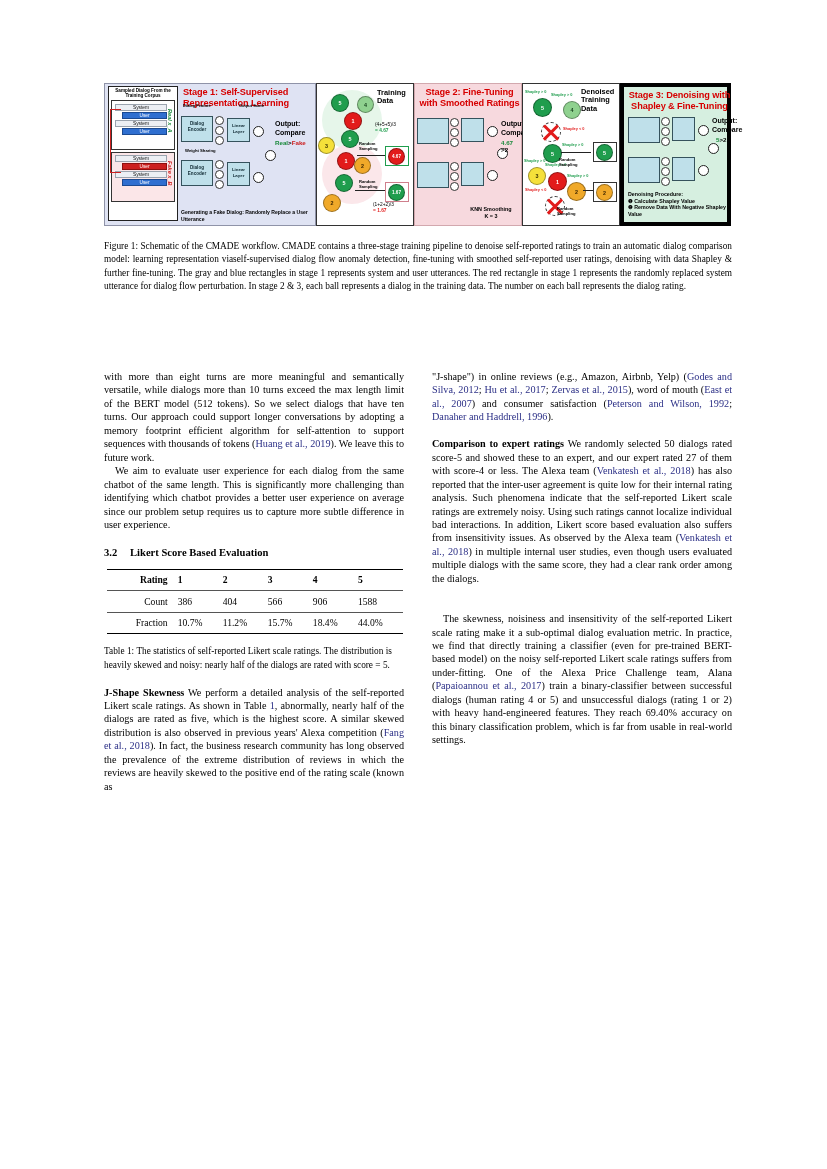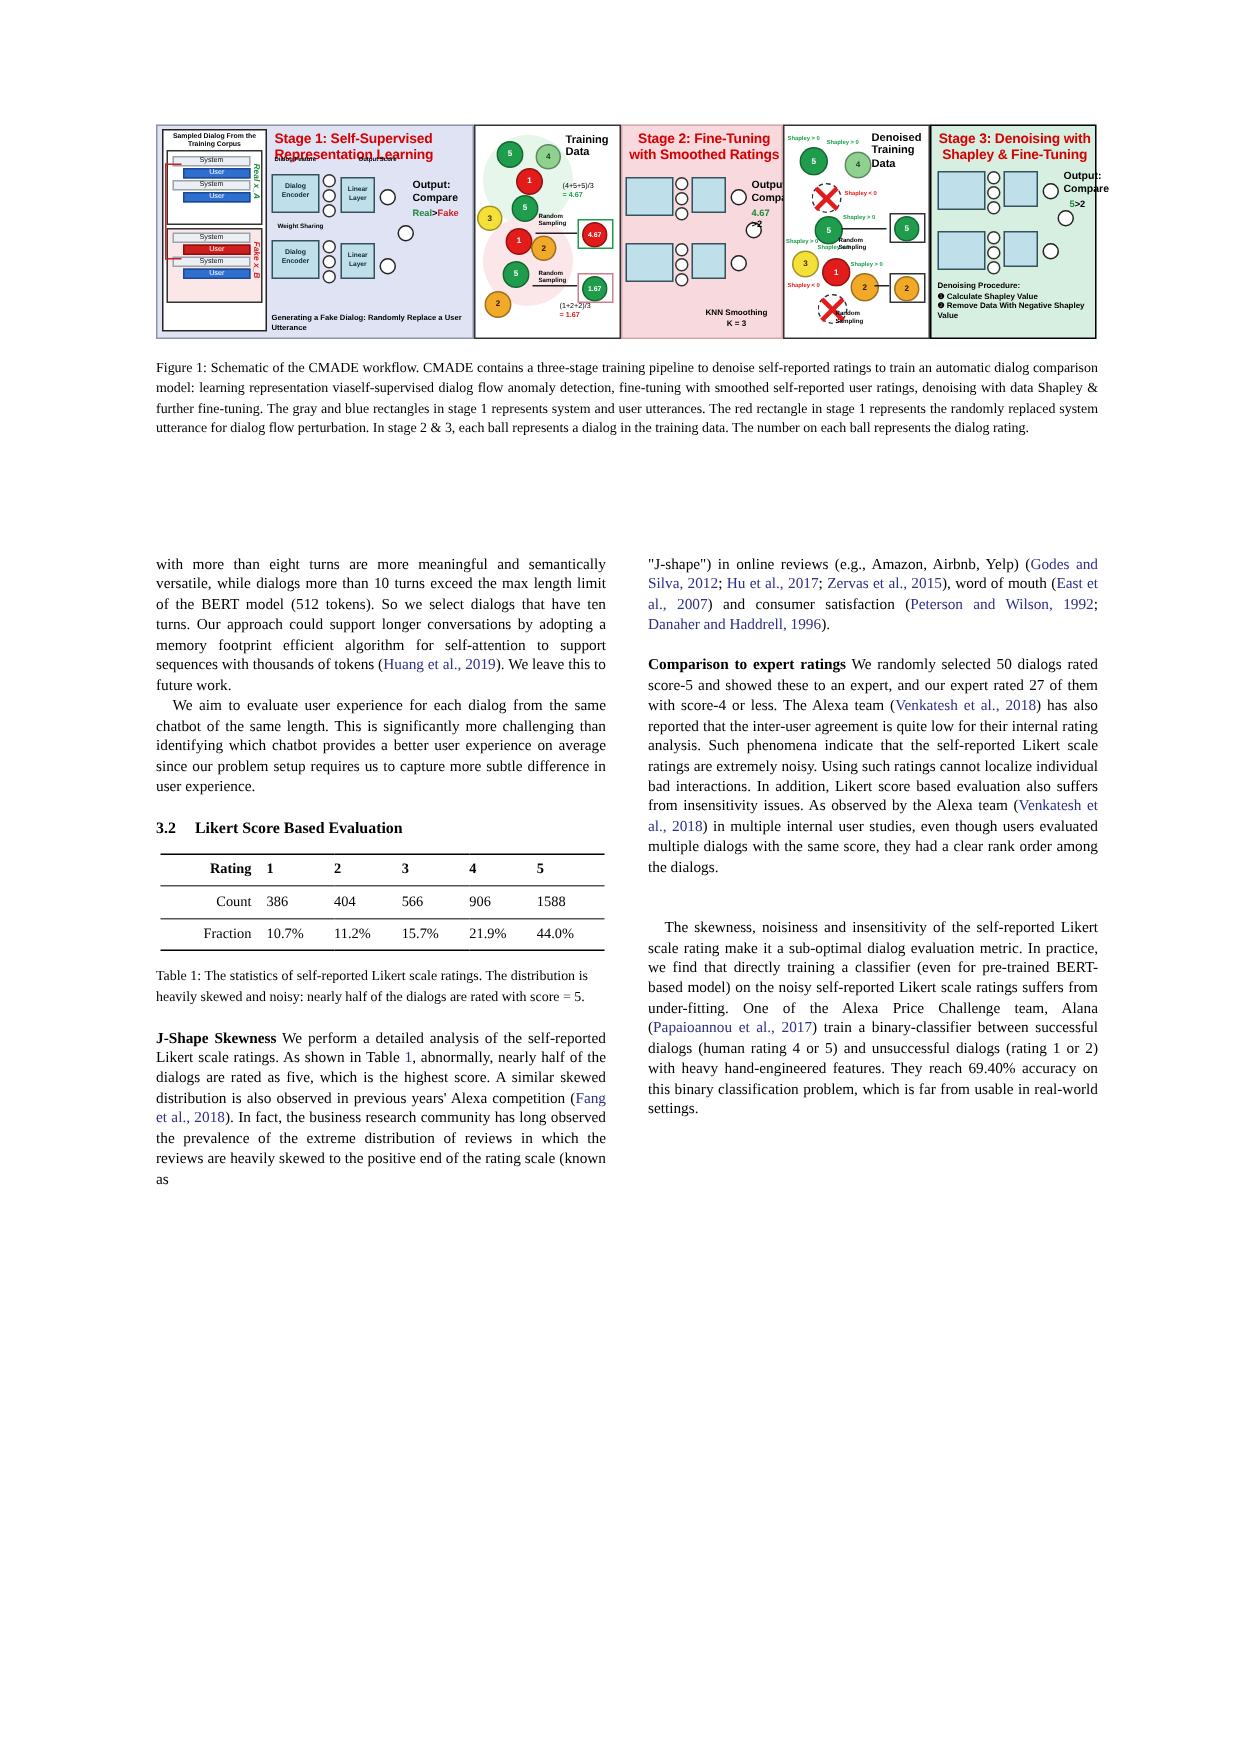--- a/index.html
+++ b/index.html
@@ -28,21 +28,21 @@
     width:100%;height:100%;
     display:flex;
     align-items:stretch;
     font-family:"Liberation Sans", sans-serif;
   }
   .fpanel{position:relative;box-sizing:border-box;}
   .p-stage1{width:212px;background:#dfe3f3;border:1px solid #8f93a8;}
   .p-train{width:98px;background:#ffffff;border:1px solid #333;}
   .p-stage2{width:108px;background:#f7d9de;border:1px solid #d2a8ae;}
   .p-denoise{width:98px;background:#ffffff;border:1px solid #333;}
-  .p-stage3{width:111px;background:#d6efe0;border:1px solid #000000;}
+  .p-stage3{width:111px;background:#d6efe0;border:4px solid #000000;}
 
   .stage-title{
     color:#d60000;font-weight:bold;
     font-size:9.2px;line-height:10.5px;
     text-align:center;
     letter-spacing:-0.1px;
   }
   .stage1-title{position:absolute;left:78px;top:3px;width:130px;text-align:left;}
   .stage2-title{position:absolute;left:2px;top:3px;width:105px;}
   .stage3-title{position:absolute;left:2px;top:3px;width:107px;}
@@ -455,21 +455,21 @@
               <td class="cx">404</td>
               <td class="cx">566</td>
               <td class="cx">906</td>
               <td class="cx">1588</td>
             </tr>
             <tr class="rule-mid rule-bot">
               <td class="c0">Fraction</td>
               <td class="cx">10.7%</td>
               <td class="cx">11.2%</td>
               <td class="cx">15.7%</td>
-              <td class="cx">21.9%</td>
+              <td class="cx">18.4%</td>
               <td class="cx">44.0%</td>
             </tr>
           </tbody>
         </table>
         <div class="tbl-caption">
           <span>Table 1:</span><span> The statistics of self-reported Likert scale ratings. The distribution is heavily skewed and noisy: nearly half of the dialogs are rated with score = 5.</span>
         </div>
       </div>
 
       <div class="gap"></div>

